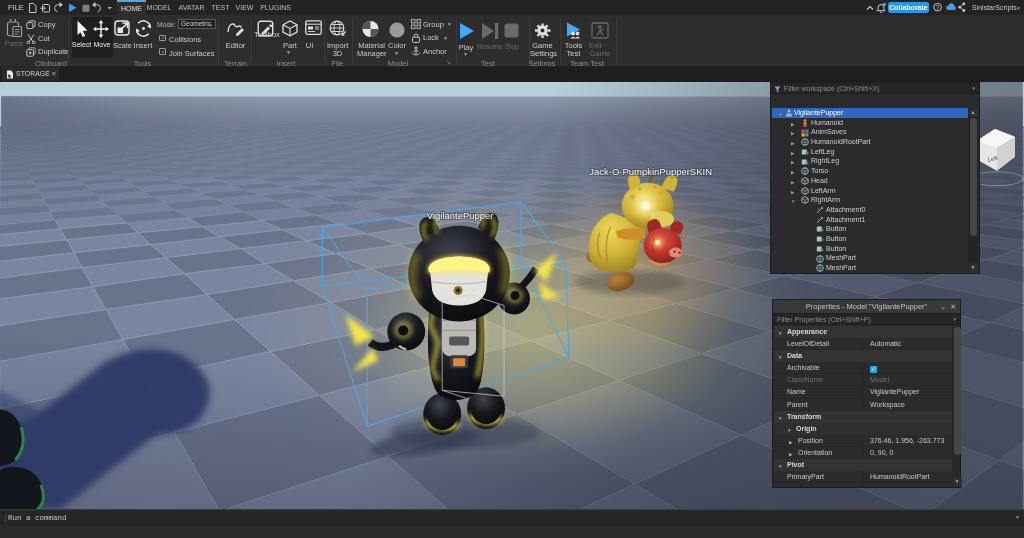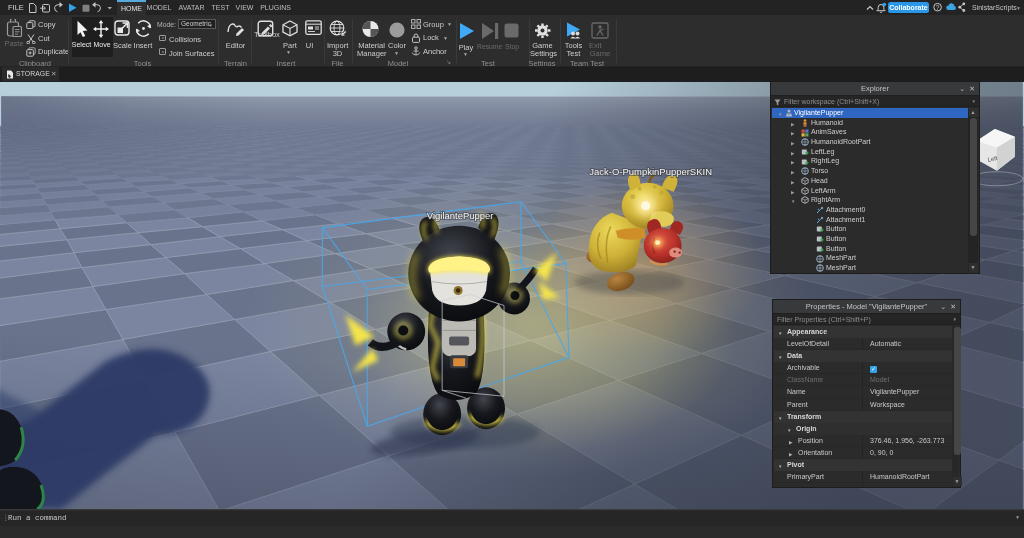--- a/index.html
+++ b/index.html
@@ -2477,21 +2477,21 @@
       </svg>
 <span class="rlabel" style="left:38px;top:19px;">Cut</span>
 <svg class="abs" style="left:26px;top:31.5px" width="10" height="10" viewBox="0 0 10 10">
         <g fill="none" stroke="#c4c4c4" stroke-width="1">
           <rect x="2.8" y="0.8" width="6.4" height="6.4" rx="1" fill="#2d2d2d" stroke-opacity="0.8"></rect>
           <rect x="0.8" y="2.6" width="6.6" height="6.6" rx="1" fill="#2d2d2d"></rect>
           <path d="M4.1 4.4 v3 M2.6 5.9 h3"></path>
         </g>
       </svg>
 <span class="rlabel" style="left:38px;top:32px;">Duplicate</span>
-<div class="glabel" style="left:8px;width:54px;text-decoration:underline;">Clipboard</div>
+<div class="glabel" style="left:24px;width:54px;text-decoration:underline;">Clipboard</div>
 <div class="vsep" style="left:68px;"></div>
 
 <div class="abs" style="left:72px;top:1.5px;width:41px;height:40px;background:#1e1e1e;"></div>
 <svg class="abs" style="left:76px;top:5px" width="13" height="18" viewBox="0 0 13 18">
  <path d="M1.5 0.8 L11.5 10.6 L6.9 11 L9.3 15.9 L6.8 17.1 L4.5 12.2 L1.5 15 Z" fill="#f2f2f2"></path>
 </svg>
 <span class="rlabel" style="left:71px;top:26px;width:21px;text-align:center;color:#ededed;font-size:7px;">Select</span>
 <svg class="abs" style="left:93px;top:5px" width="16" height="18" viewBox="0 0 16 18">
  <g stroke="#f2f2f2" stroke-width="1.4" fill="#f2f2f2">
   <path d="M8 3 v12 M2.5 9 h11" fill="none"></path>
@@ -2662,21 +2662,20 @@
         <svg style="position:absolute;left:4px;top:2.5px" width="8" height="9" viewBox="0 0 8 9">
           <path d="M1 0.5 h4 l2 2 v6 h-6 z" fill="#e8e8e8"></path>
           <path d="M2.5 4 l3 2.5 -1.7 0.3 0.8 1.7 -1-0.3 -0.7-1.5 -0.9 1 z" fill="#2b2b2b"></path>
         </svg>
         <span style="position:absolute;left:14px;font-size:6.8px;letter-spacing:0.1px;">STORAGE</span>
         <span style="position:absolute;left:49px;color:#aaa;font-size:6.5px;">✕</span>
       </div>
     </div>
 
 <div id="explorer" class="panel">
-  <div class="phead">Explorer<span class="pctrl">⌄</span><span class="pclose">✕</span></div>
   <div class="filterrow"><svg style="position:absolute;left:3px;top:3px" width="7" height="7" viewBox="0 0 7 7">
           <path d="M0.5 0.5 h6 l-2.2 3 v3 l-1.6-1 v-2 z" fill="#9a9a9a"></path>
         </svg><span style="margin-left:13px;">Filter workspace (Ctrl+Shift+X)</span><span style="position:absolute;right:3px;top:0;font-size:4.5px;color:#888;">▼</span></div>
   <div id="tree">
         <div class="trow sel">
           <span class="ar" style="left:6px;">▼</span>
           <span class="ic" style="left:13px;"><svg width="8" height="8" viewBox="0 0 8 8">
               <circle cx="4" cy="2" r="1.5" fill="#aeb8c4"></circle>
               <path d="M1 7.5 a3 3.4 0 0 1 6 0 z" fill="#aeb8c4"></path>
               <rect x="2.7" y="3.4" width="2.6" height="2" fill="#7a8795"></rect>

